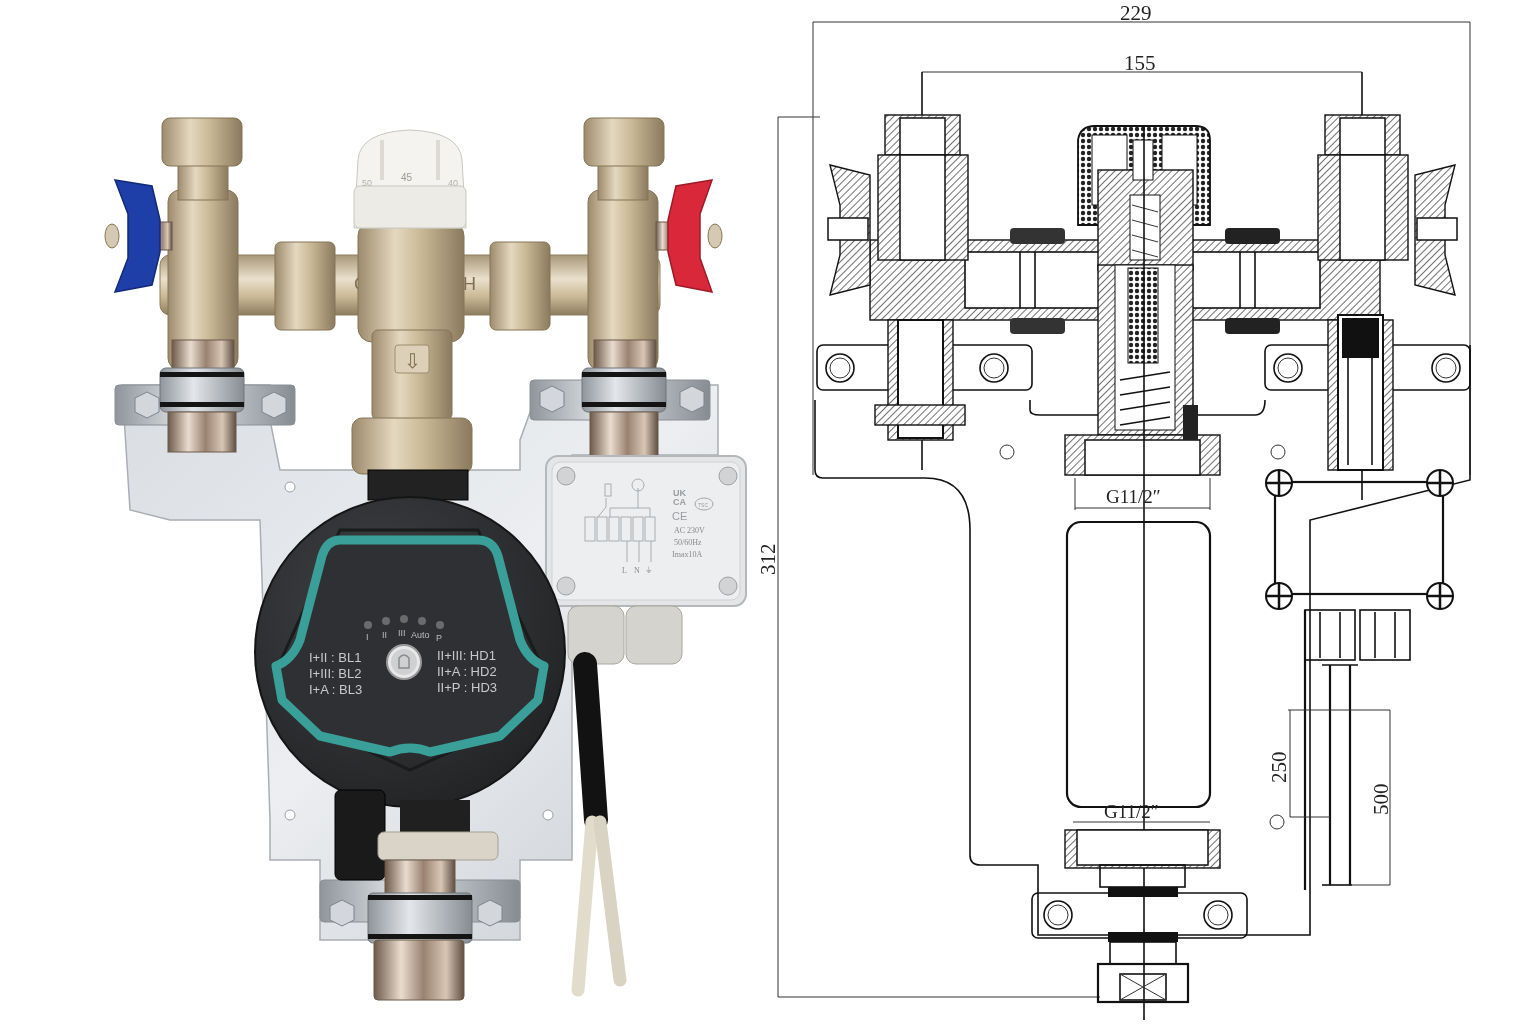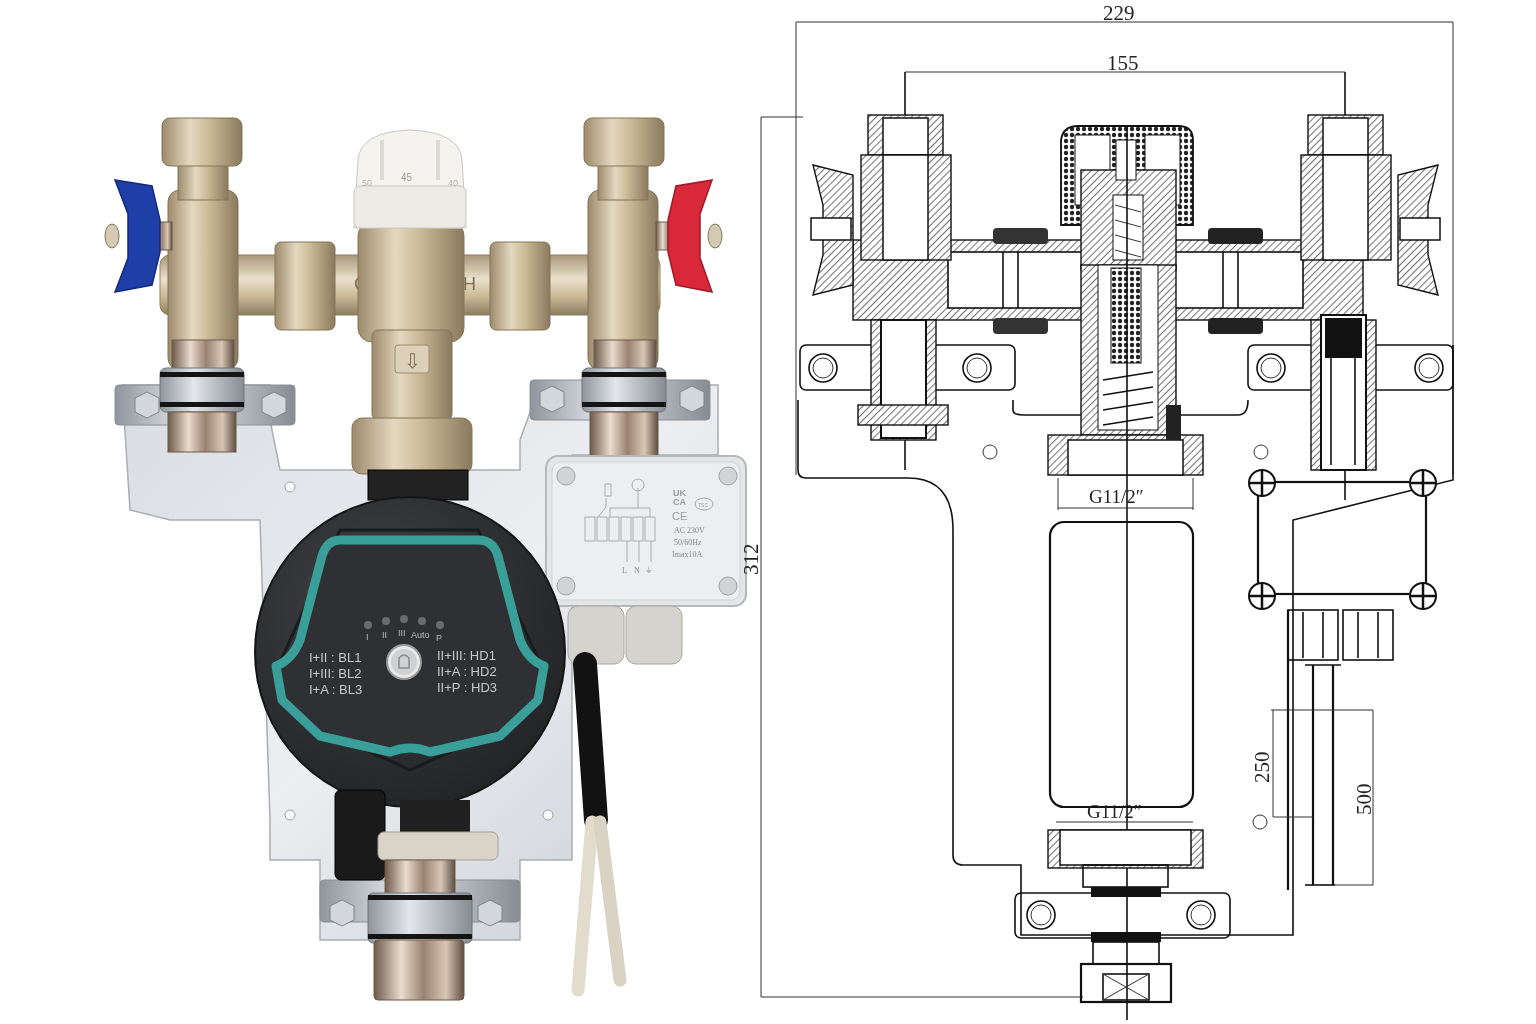--- a/index.html
+++ b/index.html
@@ -1,20 +1,20 @@
 <!DOCTYPE html>
 <html><head>
   <meta charset="utf-8">
   <style>
     html, body { margin: 0; padding: 0; background: #ffffff; }
     body { width: 1536px; height: 1024px; position: relative; overflow: hidden;
            font-family: "Liberation Sans", sans-serif; }
     .panel { position: absolute; top: 0; height: 1024px; }
     #photo-panel { left: 0; width: 790px; }
-    #drawing-panel { left: 743px; width: 746px; }
+    #drawing-panel { left: 760px; width: 746px; }
     svg { display: block; }
     .dim-text { font-family: "Liberation Serif", serif; font-size: 21px; fill: #222; }
     .fit-text { font-family: "Liberation Serif", serif; font-size: 19px; fill: #222; }
     .pump-text { font-family: "Liberation Sans", sans-serif; font-size: 13px; fill: #c9c9c9; }
     .pump-small { font-family: "Liberation Sans", sans-serif; font-size: 9px; fill: #bdbdbd; }
     .jb-text { font-family: "Liberation Serif", serif; font-size: 8px; fill: #8a8a8a; }
     .ln { stroke: #111; fill: none; stroke-width: 2.2; }
     .ln-thin { stroke: #333; fill: none; stroke-width: 1; }
     .ln-med { stroke: #111; fill: none; stroke-width: 1.6; }
     .hatch { fill: url(#hatch); stroke: #111; stroke-width: 1.4; }

